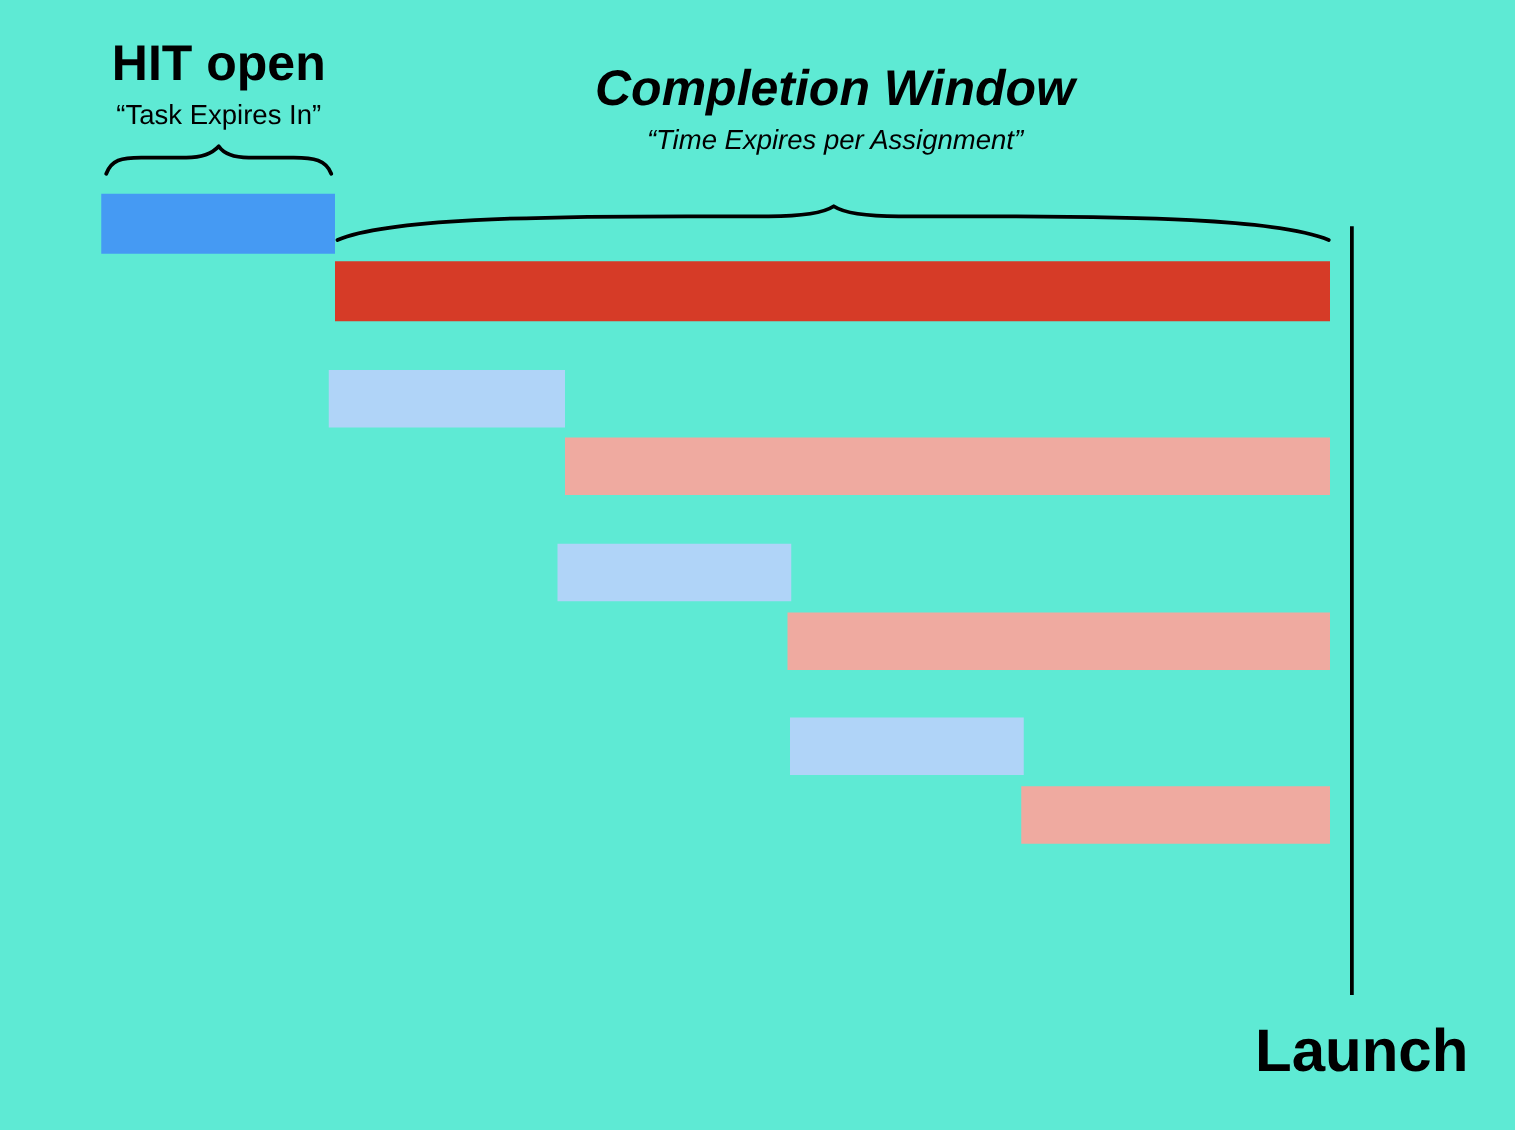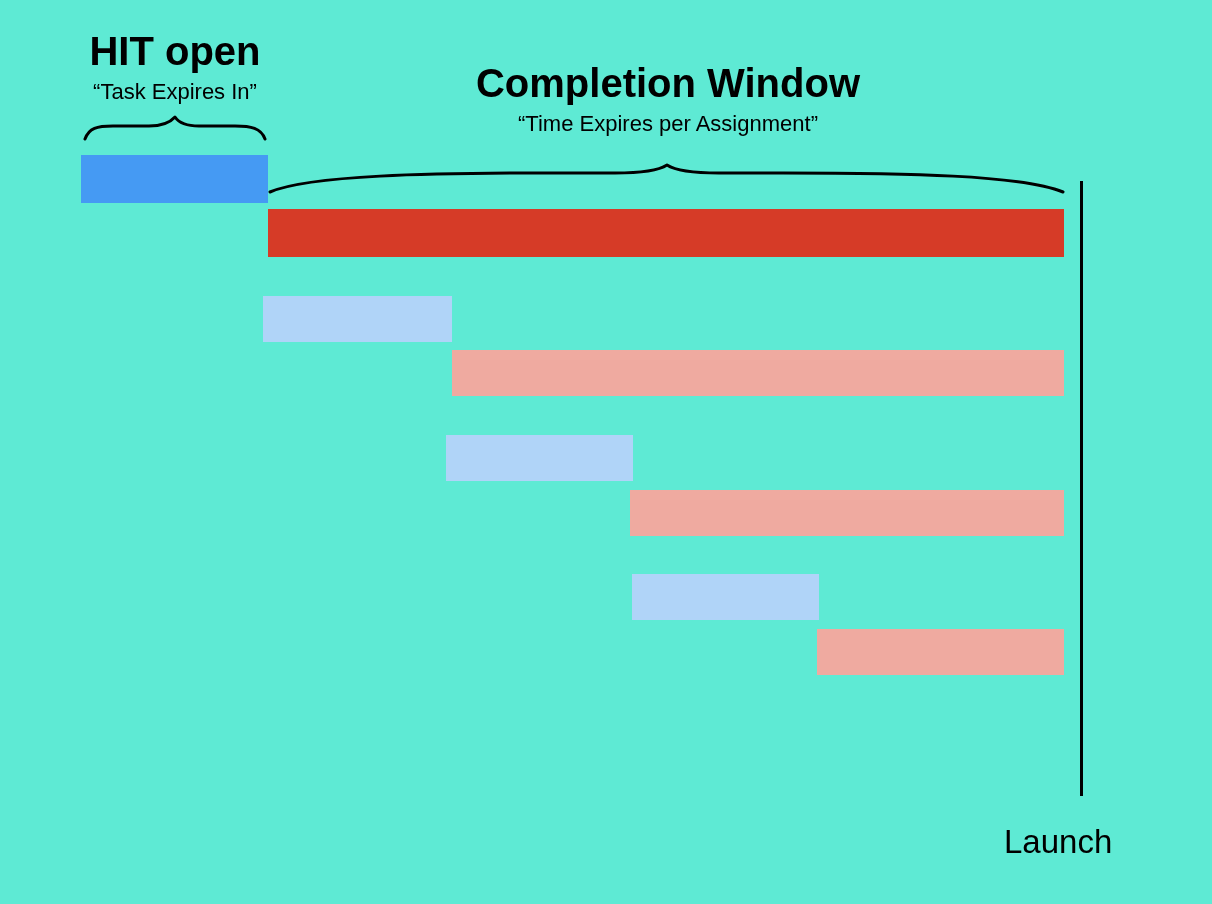--- a/index.html
+++ b/index.html
@@ -31,22 +31,23 @@
     font-weight: normal;
     line-height: 36px;
   }
   .label-block.hit-open {
     left: 20px;
     top: 28px;
     width: 310px;
   }
   .label-block.completion {
     left: 416px;
-    top: 60px;
+    top: 48px;
     width: 504px;
+    font-style: italic;
   }
   .brace {
     position: absolute;
     display: block;
   }
   .brace.brace-hit { left: 83px; top: 114px; }
   .brace.brace-cw  { left: 268px; top: 162px; }
   .bars-layer {
     position: absolute;
     left: 0; top: 0; right: 0; bottom: 0;
@@ -54,22 +55,22 @@
   .bar {
     position: absolute;
   }
   .launch-line {
     position: absolute;
   }
   .launch-label {
     position: absolute;
     left: 1004px;
     top: 816px;
-    font-size: 33px;
-    font-weight: normal;
+    font-size: 48px;
+    font-weight: bold;
     color: #000000;
     line-height: 52px;
   }
 </style>
 </head>
 <body>
 
 <div class="canvas">
 
   <div class="label-block hit-open">

